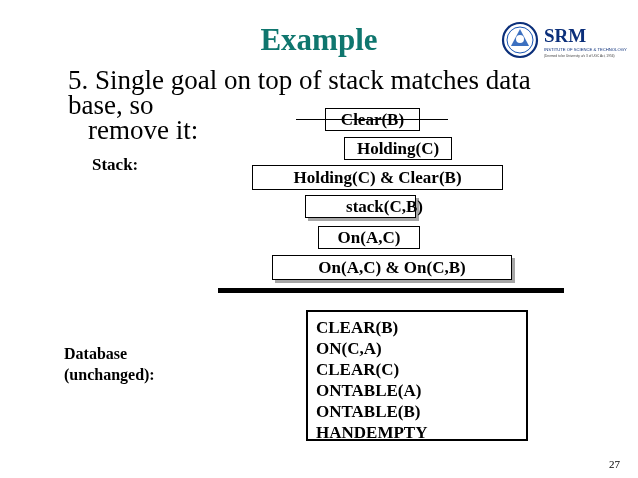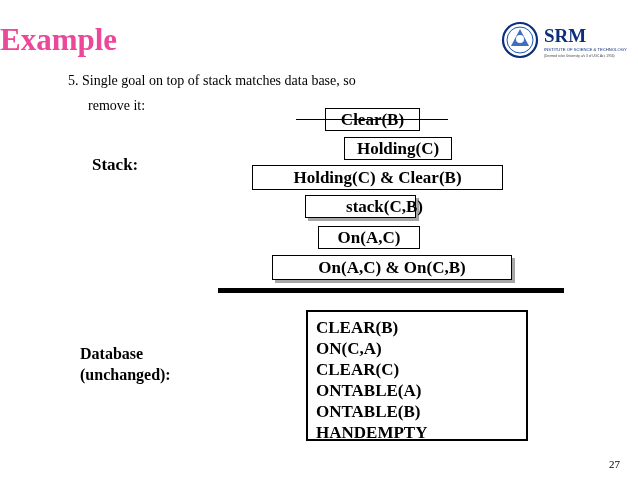--- a/index.html
+++ b/index.html
@@ -25,49 +25,50 @@
     right: 8px;
     top: 20px;
     width: 132px;
     height: 46px;
   }
   .title {
     position: absolute;
     left: 0;
     top: 22px;
     width: 638px;
+    text-align: center;
     font-size: 31px;
     font-weight: bold;
     font-family: "Liberation Serif", serif;
-    color: #ec4899;
+    color: #0f766e;
   }
   .step-text {
     position: absolute;
     left: 68px;
     top: 68px;
     width: 520px;
-    font-size: 14px;
+    font-size: 27px;
     line-height: 25px;
     color: #000000;
   }
   .step-text .indent {
     display: block;
     padding-left: 20px;
   }
   .stack-label {
     position: absolute;
     left: 92px;
     top: 155px;
     font-size: 17px;
     font-weight: bold;
     color: #000000;
   }
   .db-label {
     position: absolute;
-    left: 80px;
+    left: 64px;
     top: 343px;
     font-size: 16px;
     font-weight: bold;
     line-height: 21px;
     color: #000000;
   }
   
   .box {
     position: absolute;
     background: #ffffff;

